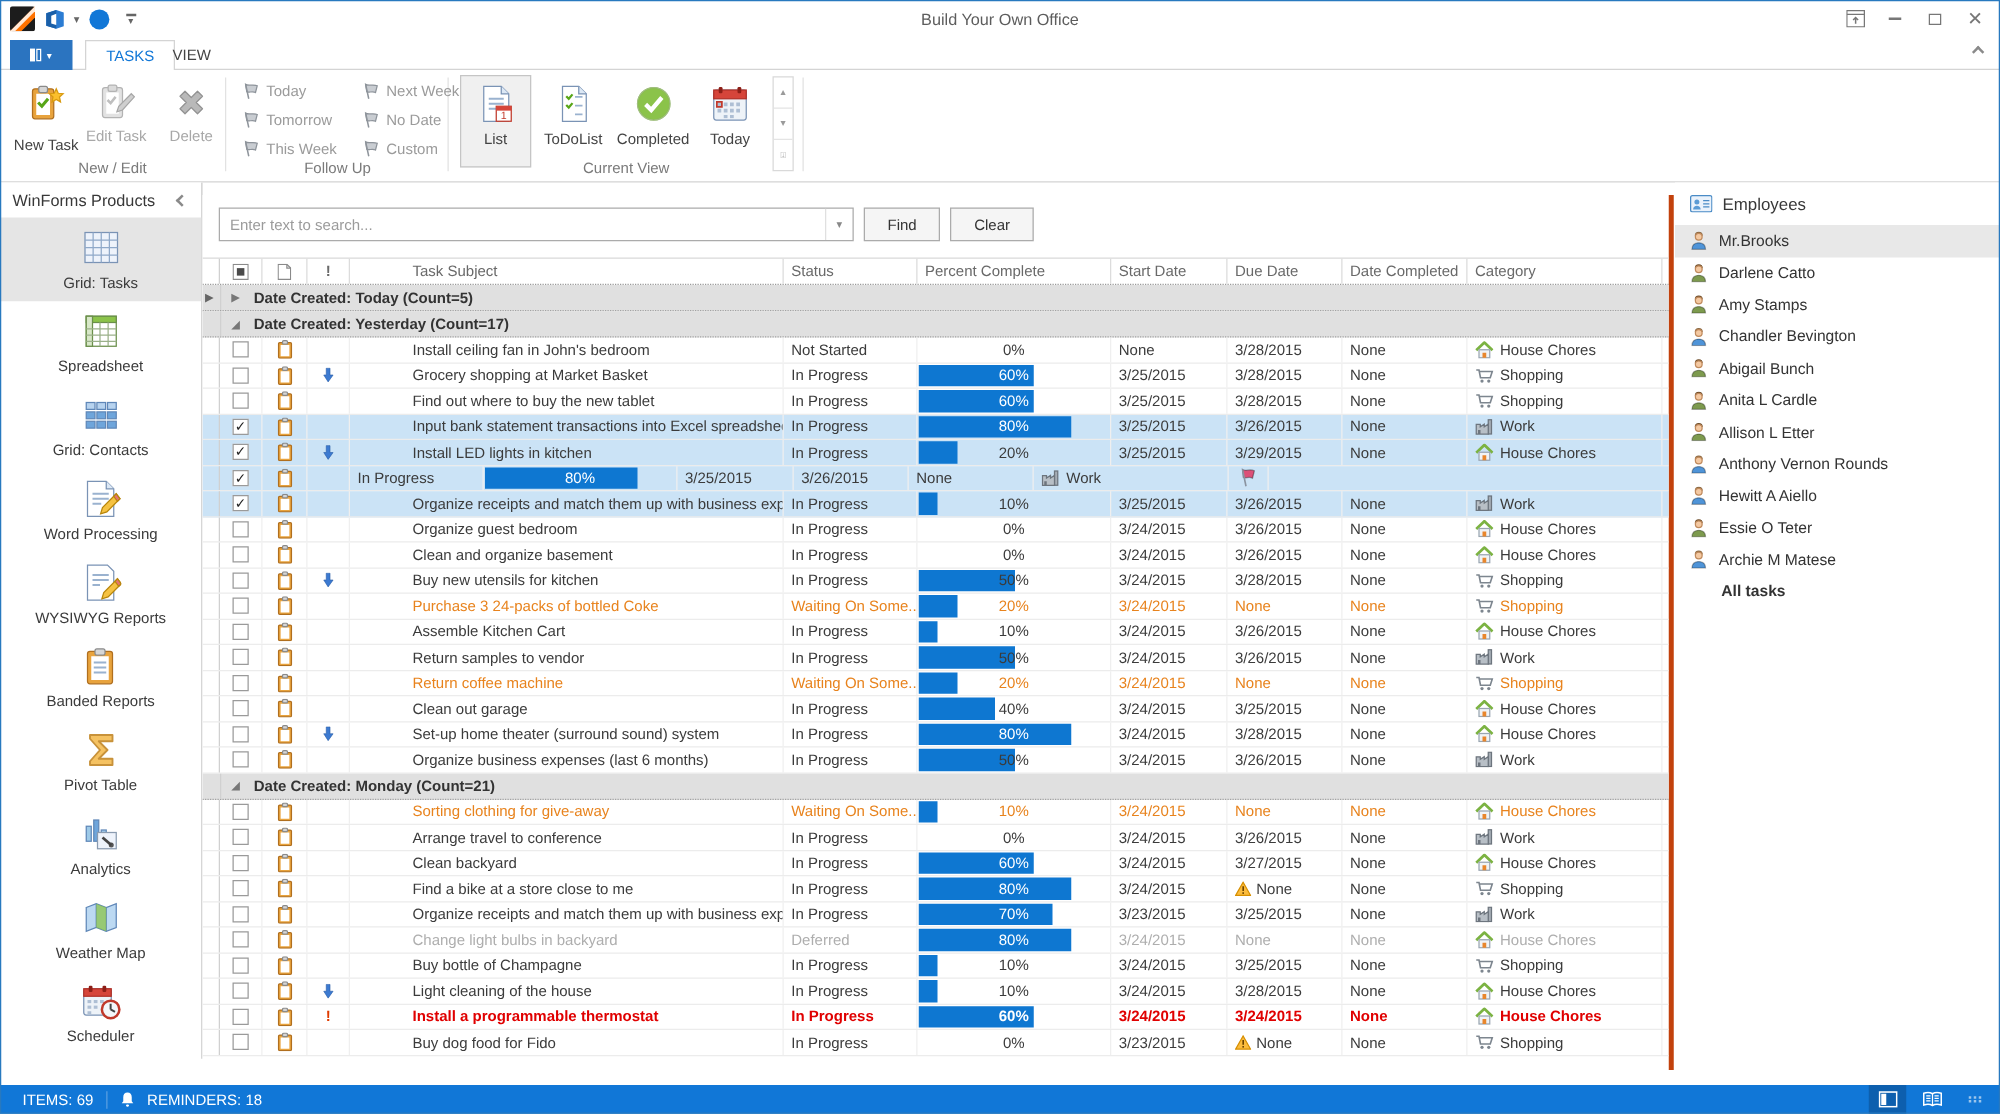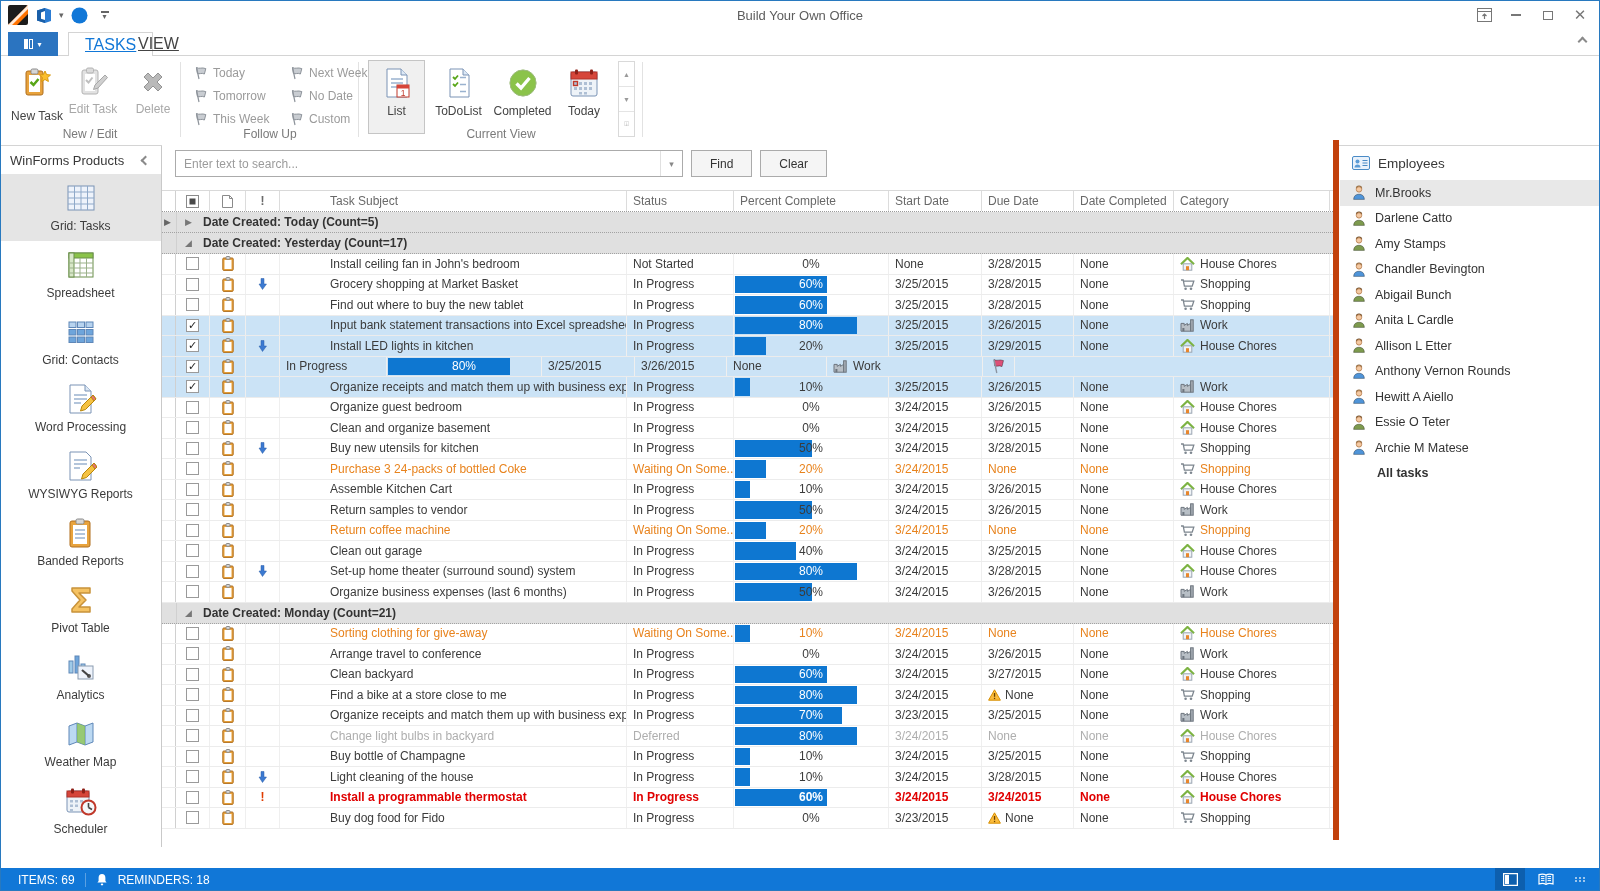--- a/index.html
+++ b/index.html
@@ -22,21 +22,21 @@
 
   
   .tabrow { position:absolute; left:0; top:32px; width:1600px; height:24px; background:#fff; }
   .tabrow .underline { position:absolute; left:0; right:0; bottom:0; height:1px; background:#d4d4d4; }
   .appbtn { position:absolute; left:8px; top:0; width:50px; height:24px; background:#2b74c0; color:#fff;
     display:flex; align-items:center; justify-content:center; gap:4px; }
   .appbtn .glyph { display:flex; gap:1px; }
   .appbtn .glyph i { display:block; width:4px; height:10px; border:1px solid #fff; }
   .appbtn .glyph i:first-child{ background:#fff; }
   .tab { position:absolute; top:0; height:24px; padding:0 16px; display:flex; align-items:center;
-    font-size:16px; color:#444; background:transparent; z-index:2;text-decoration:underline; }
+    font-size:12px; color:#444; background:transparent; z-index:2; }
   .tab.active { color:#1177d7; background:#fff; border:1px solid #d4d4d4; border-bottom:none; }
   .chev { display:inline-block; width:7px; height:7px; border-left:2px solid #8a8a8a; border-bottom:2px solid #8a8a8a; }
   .chev.left { transform:rotate(45deg); }
   .chev.up { transform:rotate(135deg); }
   .ribbon-collapse { position:absolute; right:14px; top:38px; z-index:5; }
 
   
   .ribbon { position:absolute; left:0; top:56px; width:1600px; height:90px; background:#fff; border-bottom:1px solid #d4d4d4; }
   .rb-sep { position:absolute; top:6px; bottom:8px; width:1px; background:#e2e2e2; }
   .rb-caption { position:absolute; bottom:4px; font-size:12px; color:#7a7a7a; text-align:center; }
@@ -52,21 +52,21 @@
   .rb-spin div { flex:1; display:flex; align-items:center; justify-content:center; font-size:7px; color:#9a9a9a; border-bottom:1px solid #e4e4e4; }
 
   
   .sidebar { position:absolute; left:0; top:146px; width:162px; height:701px; background:#fff; border-right:1px solid #c9c9c9; }
   .sb-head { height:28px; display:flex; align-items:center; justify-content:space-between; padding:0 12px 0 10px; font-size:13px; color:#383838; }
   .sb-item { height:67px; display:flex; flex-direction:column; align-items:center; justify-content:center; gap:5px;
     font-size:12px; color:#3b3b3b; }
   .sb-item.selected { background:#e5e5e5; }
 
   
-  .main { position:absolute; left:162px; top:140px; width:1177px; height:700px; background:#fff; border-right:6px solid #c2410c; overflow:hidden; }
+  .main { position:absolute; left:162px; top:156px; width:1177px; height:700px; background:#fff; border-right:4px solid #c2410c; overflow:hidden; }
   .search-panel { height:46px; padding:10px 0 0 13px; display:flex; align-items:flex-start; gap:8px; }
   .search-box { width:508px; height:27px; border:1px solid #ababab; display:flex; align-items:center; background:#fff; }
   .search-box input { flex:1; border:none; outline:none; font-size:12px; color:#444; padding:0 8px; font-family:inherit; background:transparent; }
   .search-box input::placeholder { color:#9b9b9b; }
   .search-drop { width:22px; height:100%; display:flex; align-items:center; justify-content:center; color:#888; font-size:9px; border-left:1px solid #e0e0e0; }
   .btn { height:27px; padding:0 18px; background:#f5f5f5; border:1px solid #ababab; font-size:12px; color:#333;
     display:flex; align-items:center; }
   .hdr-row { height:22px; display:flex; margin-top:4px; border-top:1px solid #d9d9d9; border-bottom:1px dotted #9a9a9a; color:#696969; font-size:12px; }
   .hdr-row .cell { border-right:1px solid #dcdcdc; display:flex; align-items:center; padding:0 6px; }
   .cell { overflow:hidden; white-space:nowrap; flex-shrink:0; }

